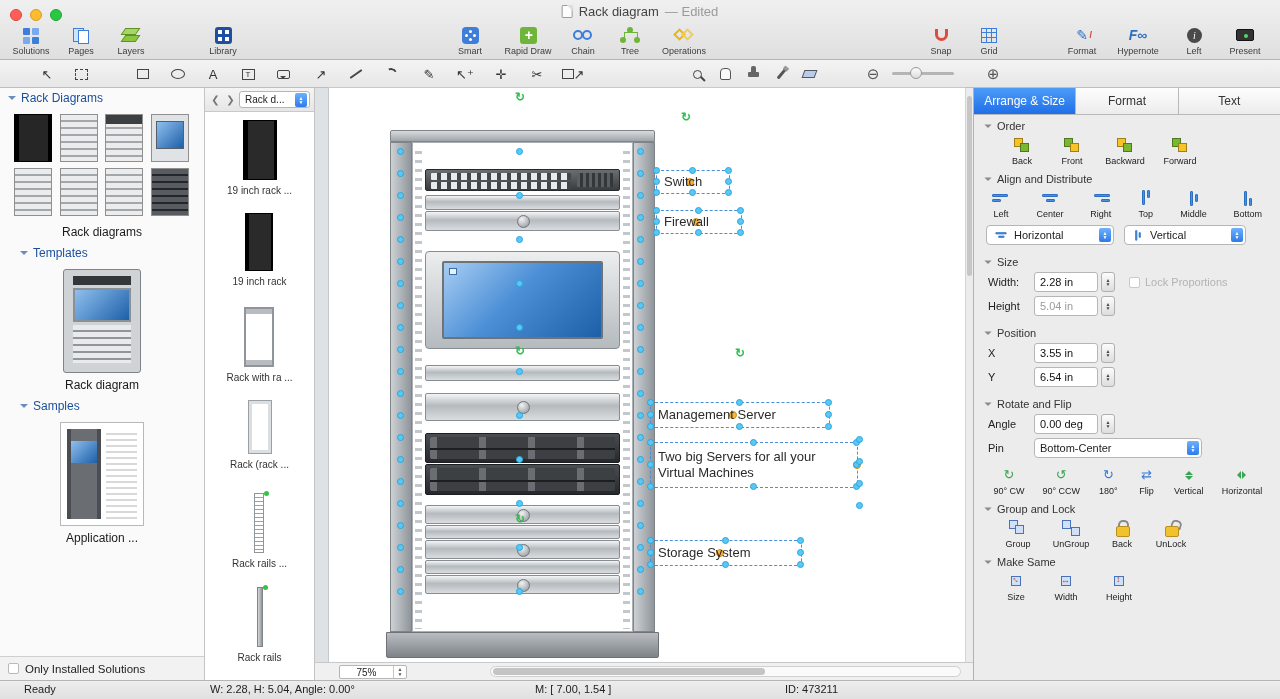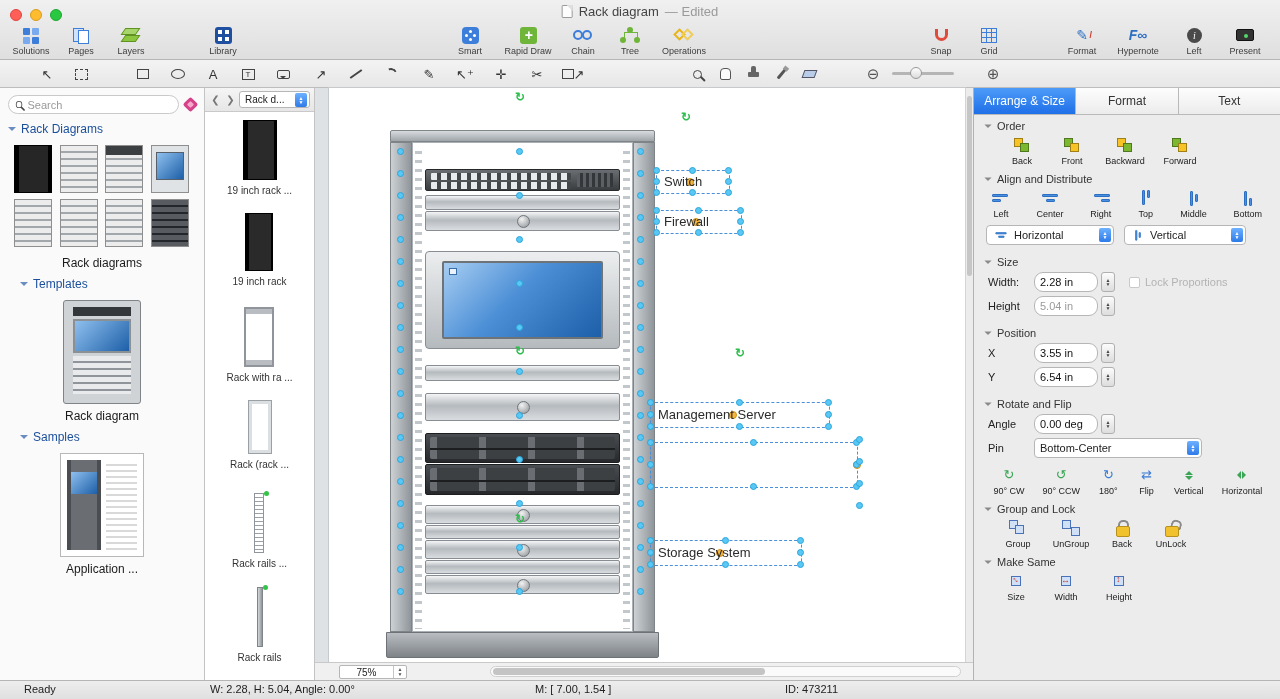--- a/index.html
+++ b/index.html
@@ -193,21 +193,21 @@
   .ab.l{align-items:flex-start;} .ab.c{align-items:center;} .ab.r{align-items:flex-end;}
   .abv{width:16px;height:16px;display:flex;flex-direction:row;justify-content:center;gap:2px;}
   .abv i{width:3px;background:#4a90e2;border:0.5px solid #2d6fc1;border-radius:1px;display:block;}
   .abv i:nth-child(1){height:15px;} .abv i:nth-child(2){height:8px;}
   .abv.t{align-items:flex-start;} .abv.m{align-items:center;} .abv.b{align-items:flex-end;}
   .selrow{display:flex;gap:10px;margin:6px 0 4px 2px;}
   .select{display:flex;align-items:center;gap:4px;background:#fff;border:1px solid #b6b6b6;border-radius:4px;height:20px;padding:0 2px 0 5px;font-size:11px;color:#222;}
   .select .sv{flex:1;white-space:nowrap;}
   .prow{display:flex;align-items:center;margin:4px 0 4px 4px;}
   .plabel{width:46px;font-size:11px;color:#222;}
-  .tfield{width:64px;height:20px;background:#fff;border:1px solid #b6b6b6;border-radius:9px;font-size:11px;display:flex;align-items:center;padding:0 5px;color:#111;}
+  .tfield{width:64px;height:20px;background:#fff;border:1px solid #b6b6b6;border-radius:3px;font-size:11px;display:flex;align-items:center;padding:0 5px;color:#111;}
   .tfield.dim{color:#9a9a9a;}
   .spin{width:14px;height:20px;border:1px solid #b0b0b0;border-radius:3px;background:linear-gradient(#fcfcfc,#ddd);display:flex;flex-direction:column;align-items:center;justify-content:center;font-size:5px;color:#444;line-height:4.5px;margin-left:3px;}
   .lockwrap{margin-left:14px;display:flex;align-items:center;gap:5px;color:#b3b3b3;font-size:11px;}
   .lockwrap .cbx{border-color:#c9c9c9;}
   .rficon{font-size:13px;color:#3aa655;height:16px;line-height:16px;}
   .rficon.blue{color:#3a7bd5;}
   .tripair-v{display:flex;flex-direction:column;align-items:center;gap:1px;height:16px;justify-content:center;}
   .tripair-v b{width:0;height:0;border:4px solid transparent;}
   .tripair-v b:nth-child(1){border-bottom-color:#3aa655;border-top-width:0;}
   .tripair-v b:nth-child(2){border-top-color:#3aa655;border-bottom-width:0;}
@@ -398,27 +398,20 @@
         <span class="zoom-thumb"></span>
       </div>
     <div class="tool" style="left:978px;">
         <span class="zsym">⊕</span>
       </div>
   </div>
 
   <div class="main">
 
     <div class="sidebar">
-      <div class="search-row">
-        <div class="search-box">
-          <span class="shape-mag" style="transform:scale(.8);"></span>
-          <input class="search-input" placeholder="Search" style="">
-        </div>
-        <span class="sol-badge"></span>
-      </div>
       <div class="tree-row">
         <span class="tri"></span>
         <span>Rack Diagrams</span>
       </div>
       <div class="lib-grid">
         <div class="mini m-black"></div>
         <div class="mini m-rows"></div>
         <div class="mini m-rowsh"></div>
         <div class="mini m-screen"></div>
         <div class="mini m-rows"></div>
@@ -443,20 +436,24 @@
         <span class="tri"></span>
         <span>Samples</span>
       </div>
       <div class="thumb-wrap">
         <div class="smp">
           <div class="s-rack"></div>
             <div class="s-text"></div>
         </div>
       </div>
       <div class="caption">Application ...</div>
+      <div class="side-bottom">
+        <span class="cbx"></span>
+        <span>Only Installed Solutions</span>
+      </div>
     </div>
 
     <div class="libpanel">
       <div class="libhead">
         <span class="navch">❮</span>
         <span class="navch">❯</span>
         <div class="libdrop">
           <span class="sv">Rack d...</span>
           <span class="dstep">▲<br>▼</span>
         </div>
@@ -561,20 +558,21 @@
             <i class="hdot" style="left: 50%; top: 0%;"></i>
             <i class="hdot" style="left: 100%; top: 0%;"></i>
             <i class="hdot" style="left: 0%; top: 50%;"></i>
             <i class="hdot" style="left: 100%; top: 50%;"></i>
             <i class="hdot" style="left: 0%; top: 100%;"></i>
             <i class="hdot" style="left: 50%; top: 100%;"></i>
             <i class="hdot" style="left: 100%; top: 100%;"></i>
             <i class="pin-dot" style="left: 46%; top: 50%;"></i>
           </div>
         <div class="sel-box" style="left:335px;top:354px;width:208px;height:46px;">
+          <span class="txt">Two big Servers for all your Virtual Machines</span>
         <i class="hdot" style="left: 0%; top: 0%;"></i>
             <i class="hdot" style="left: 50%; top: 0%;"></i>
             <i class="hdot" style="left: 100%; top: 0%;"></i>
             <i class="hdot" style="left: 0%; top: 50%;"></i>
             <i class="hdot" style="left: 100%; top: 50%;"></i>
             <i class="hdot" style="left: 0%; top: 100%;"></i>
             <i class="hdot" style="left: 50%; top: 100%;"></i>
             <i class="hdot" style="left: 100%; top: 100%;"></i>
             <i class="pin-dot" style="left: 100%; top: 50%;"></i>
           </div>

